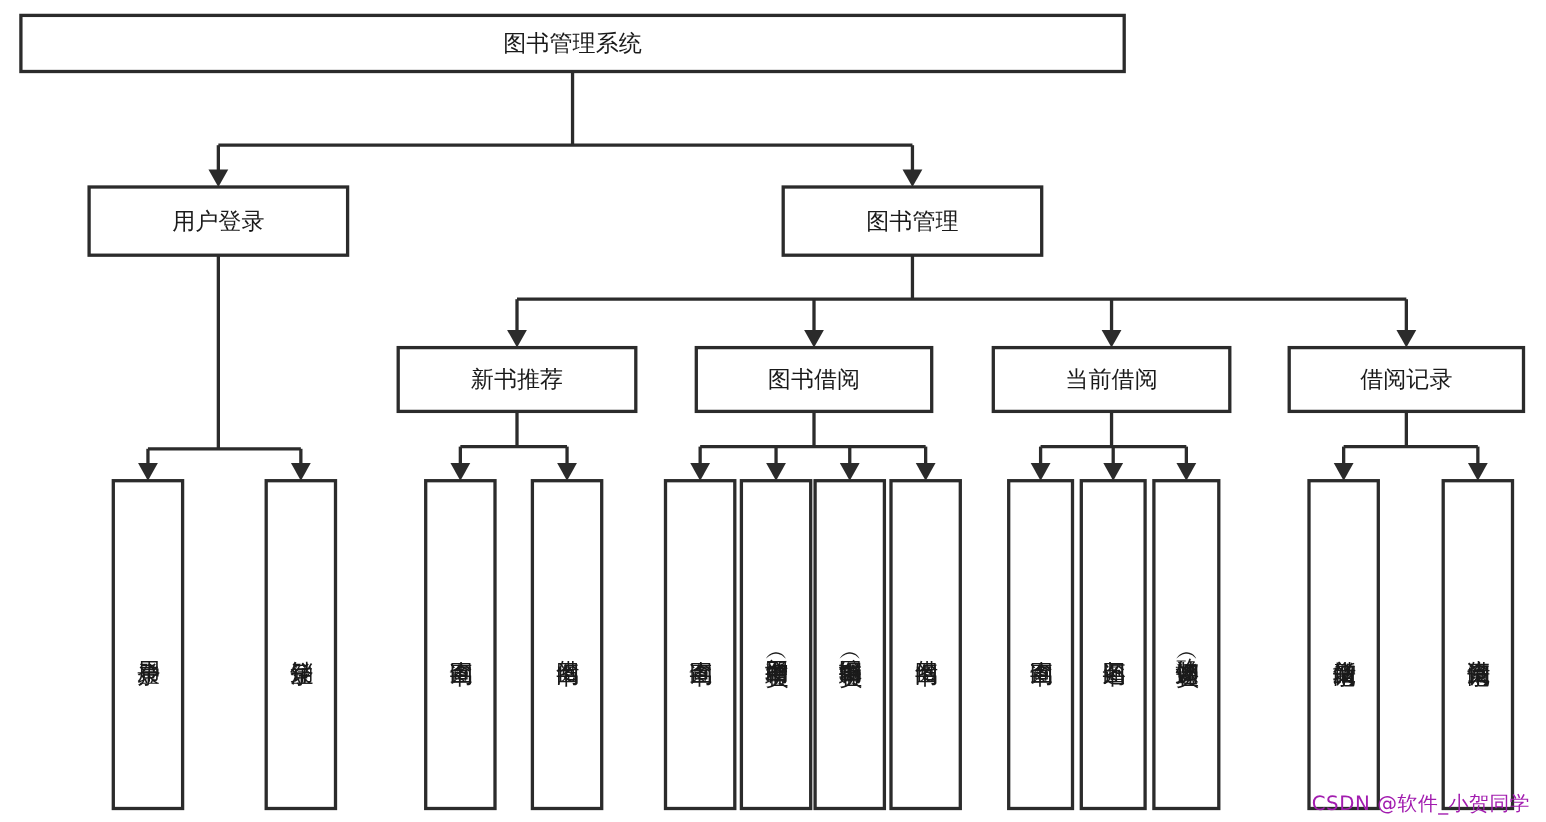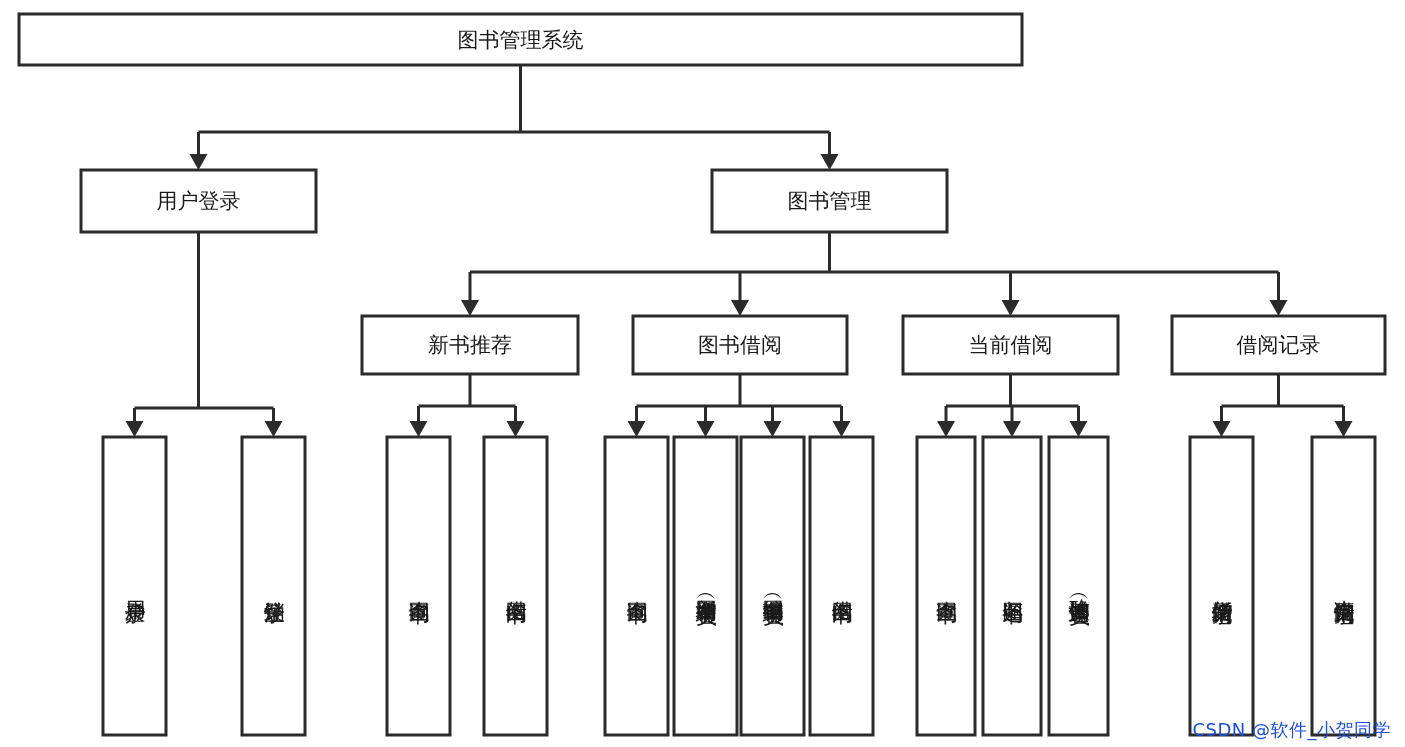--- a/index.html
+++ b/index.html
@@ -66,21 +66,21 @@
     text-align: center;
     white-space: nowrap;
     pointer-events: none;
   }
   .watermark {
     position: absolute;
     right: 14px;
     bottom: 5px;
     font-family: "DejaVu Sans", "Liberation Sans", sans-serif;
     font-size: 18px;
-    color: #1d4ed8;
+    color: #a21caf;
     letter-spacing: 0.5px;
     white-space: nowrap;
   }
 </style>
 </head>
 <body>
 
 <div id="diagram-root">
 
   <svg class="canvas" viewBox="0 0 1405 747">

